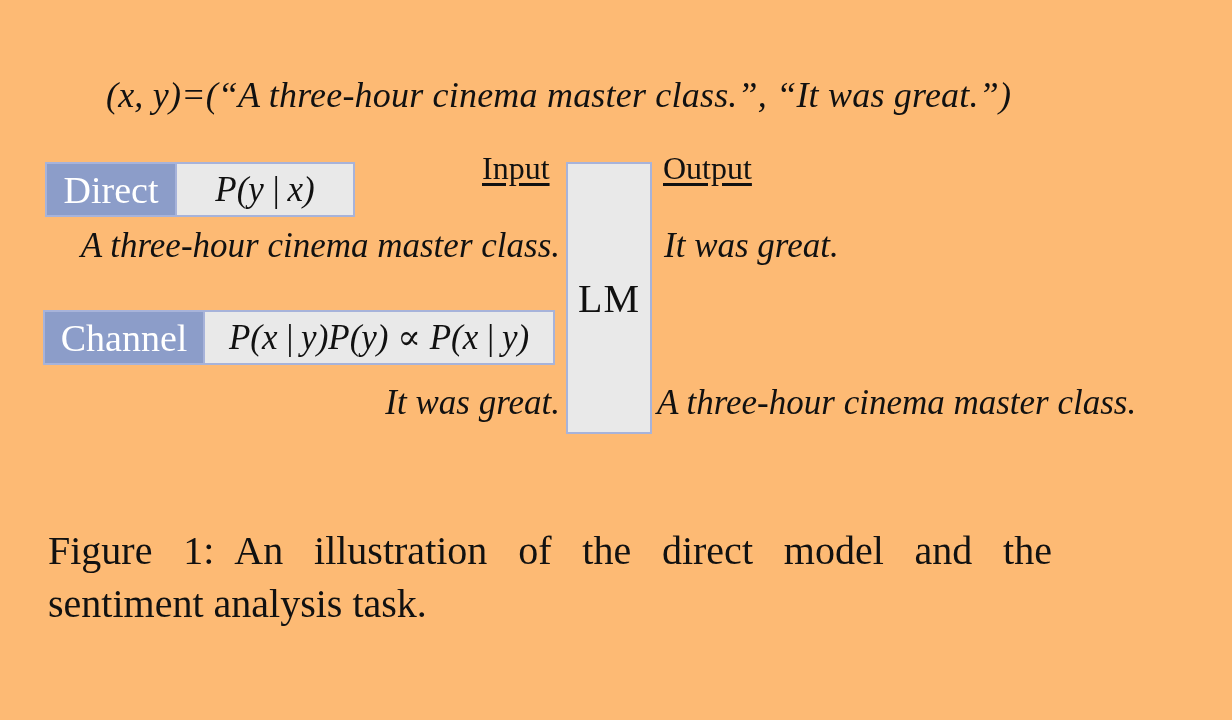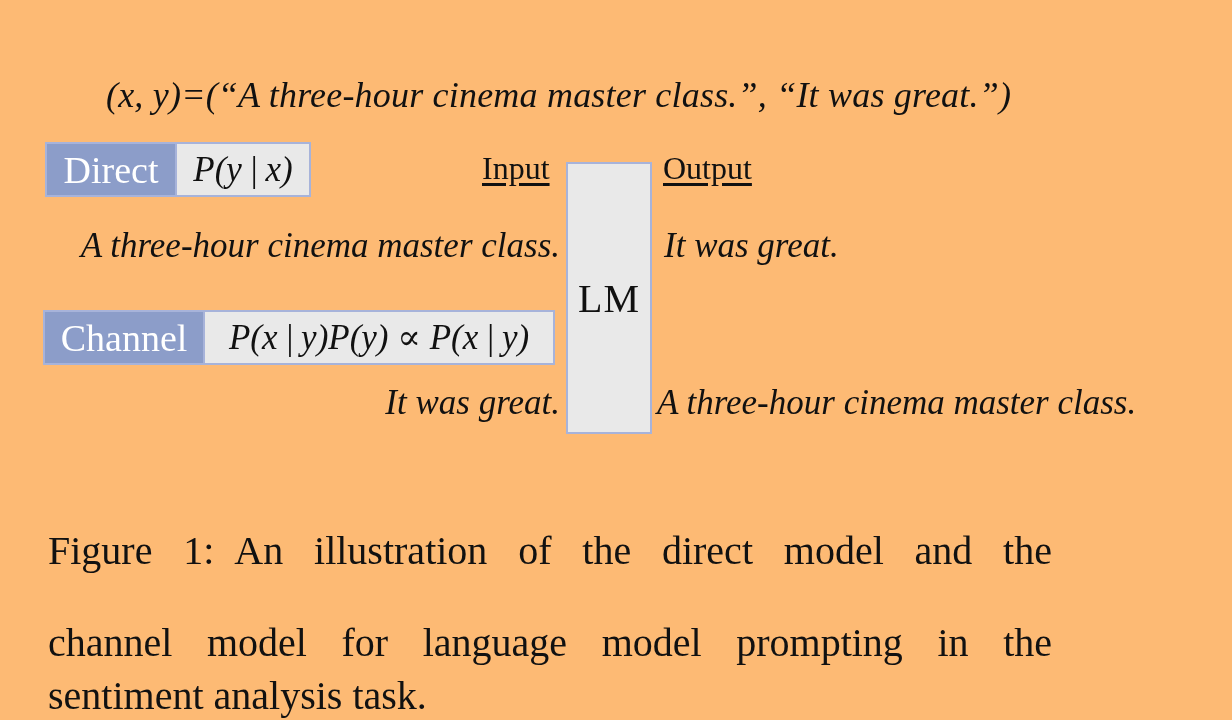--- a/index.html
+++ b/index.html
@@ -31,21 +31,21 @@
 
   
   .model-row {
     position: absolute;
     display: flex;
     align-items: stretch;
     border: 2px solid var(--box-border);
     box-sizing: border-box;
     height: 55px;
   }
-  .direct-row  { left: 45px; top: 142px; width: 266px; }
+  .direct-row  { left: 45px; top: 162px; width: 310px; }
   .channel-row { left: 43px; top: 310px; width: 512px; }
   .model-label {
     background: var(--label-bg);
     color: #ffffff;
     font-size: 38px;
     display: flex;
     align-items: center;
     justify-content: center;
     white-space: nowrap;
     box-sizing: border-box;
@@ -149,17 +149,16 @@
     <div class="model-label">Channel</div>
     <div class="model-formula">P(x | y)P(y) ∝ P(x | y)</div>
   </div>
 
   <div class="io-text channel-input">It was great.</div>
 
   <div class="io-text channel-output">A three-hour cinema master class.</div>
 
   <div class="caption">
     <div class="caption-line justify">Figure 1: An illustration of the direct model and the</div>
-    <div class="caption-line justify">channel model for language model prompting in the</div>
     <div class="caption-line">sentiment analysis task.</div>
   </div>
 
 </div>
 
 </body></html>

